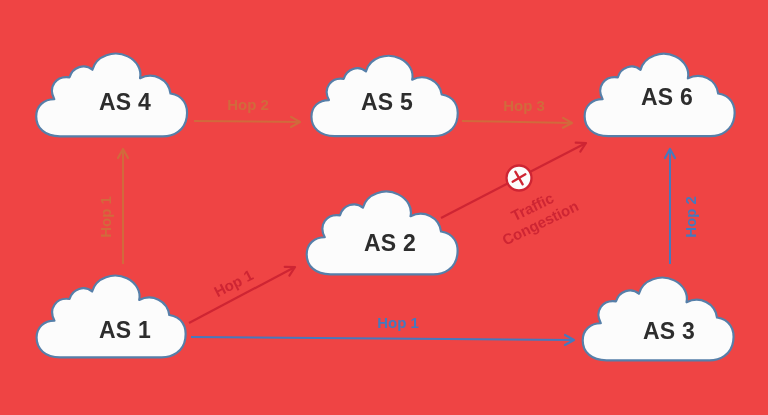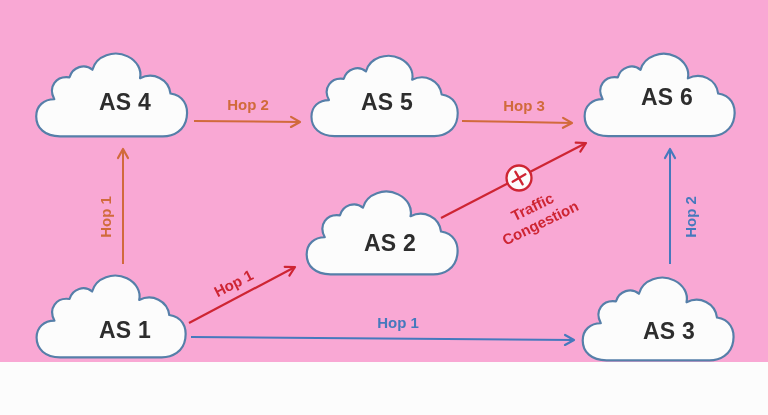--- a/index.html
+++ b/index.html
@@ -3,22 +3,22 @@
 <meta charset="utf-8">
 <style>
   html, body {
     margin: 0;
     padding: 0;
     background: #fcfcfc;
   }
   #canvas {
     position: relative;
     width: 768px;
-    height: 362px;
-    background: #f9a8d4;
+    height: 415px;
+    background: #ef4444;
     overflow: hidden;
     font-family: "Liberation Sans", sans-serif;
   }
   svg text {
     font-family: "Liberation Sans", "DejaVu Sans", sans-serif;
   }
   .node-label {
     font-size: 23px;
     font-weight: 600;
     letter-spacing: 0.2px;

